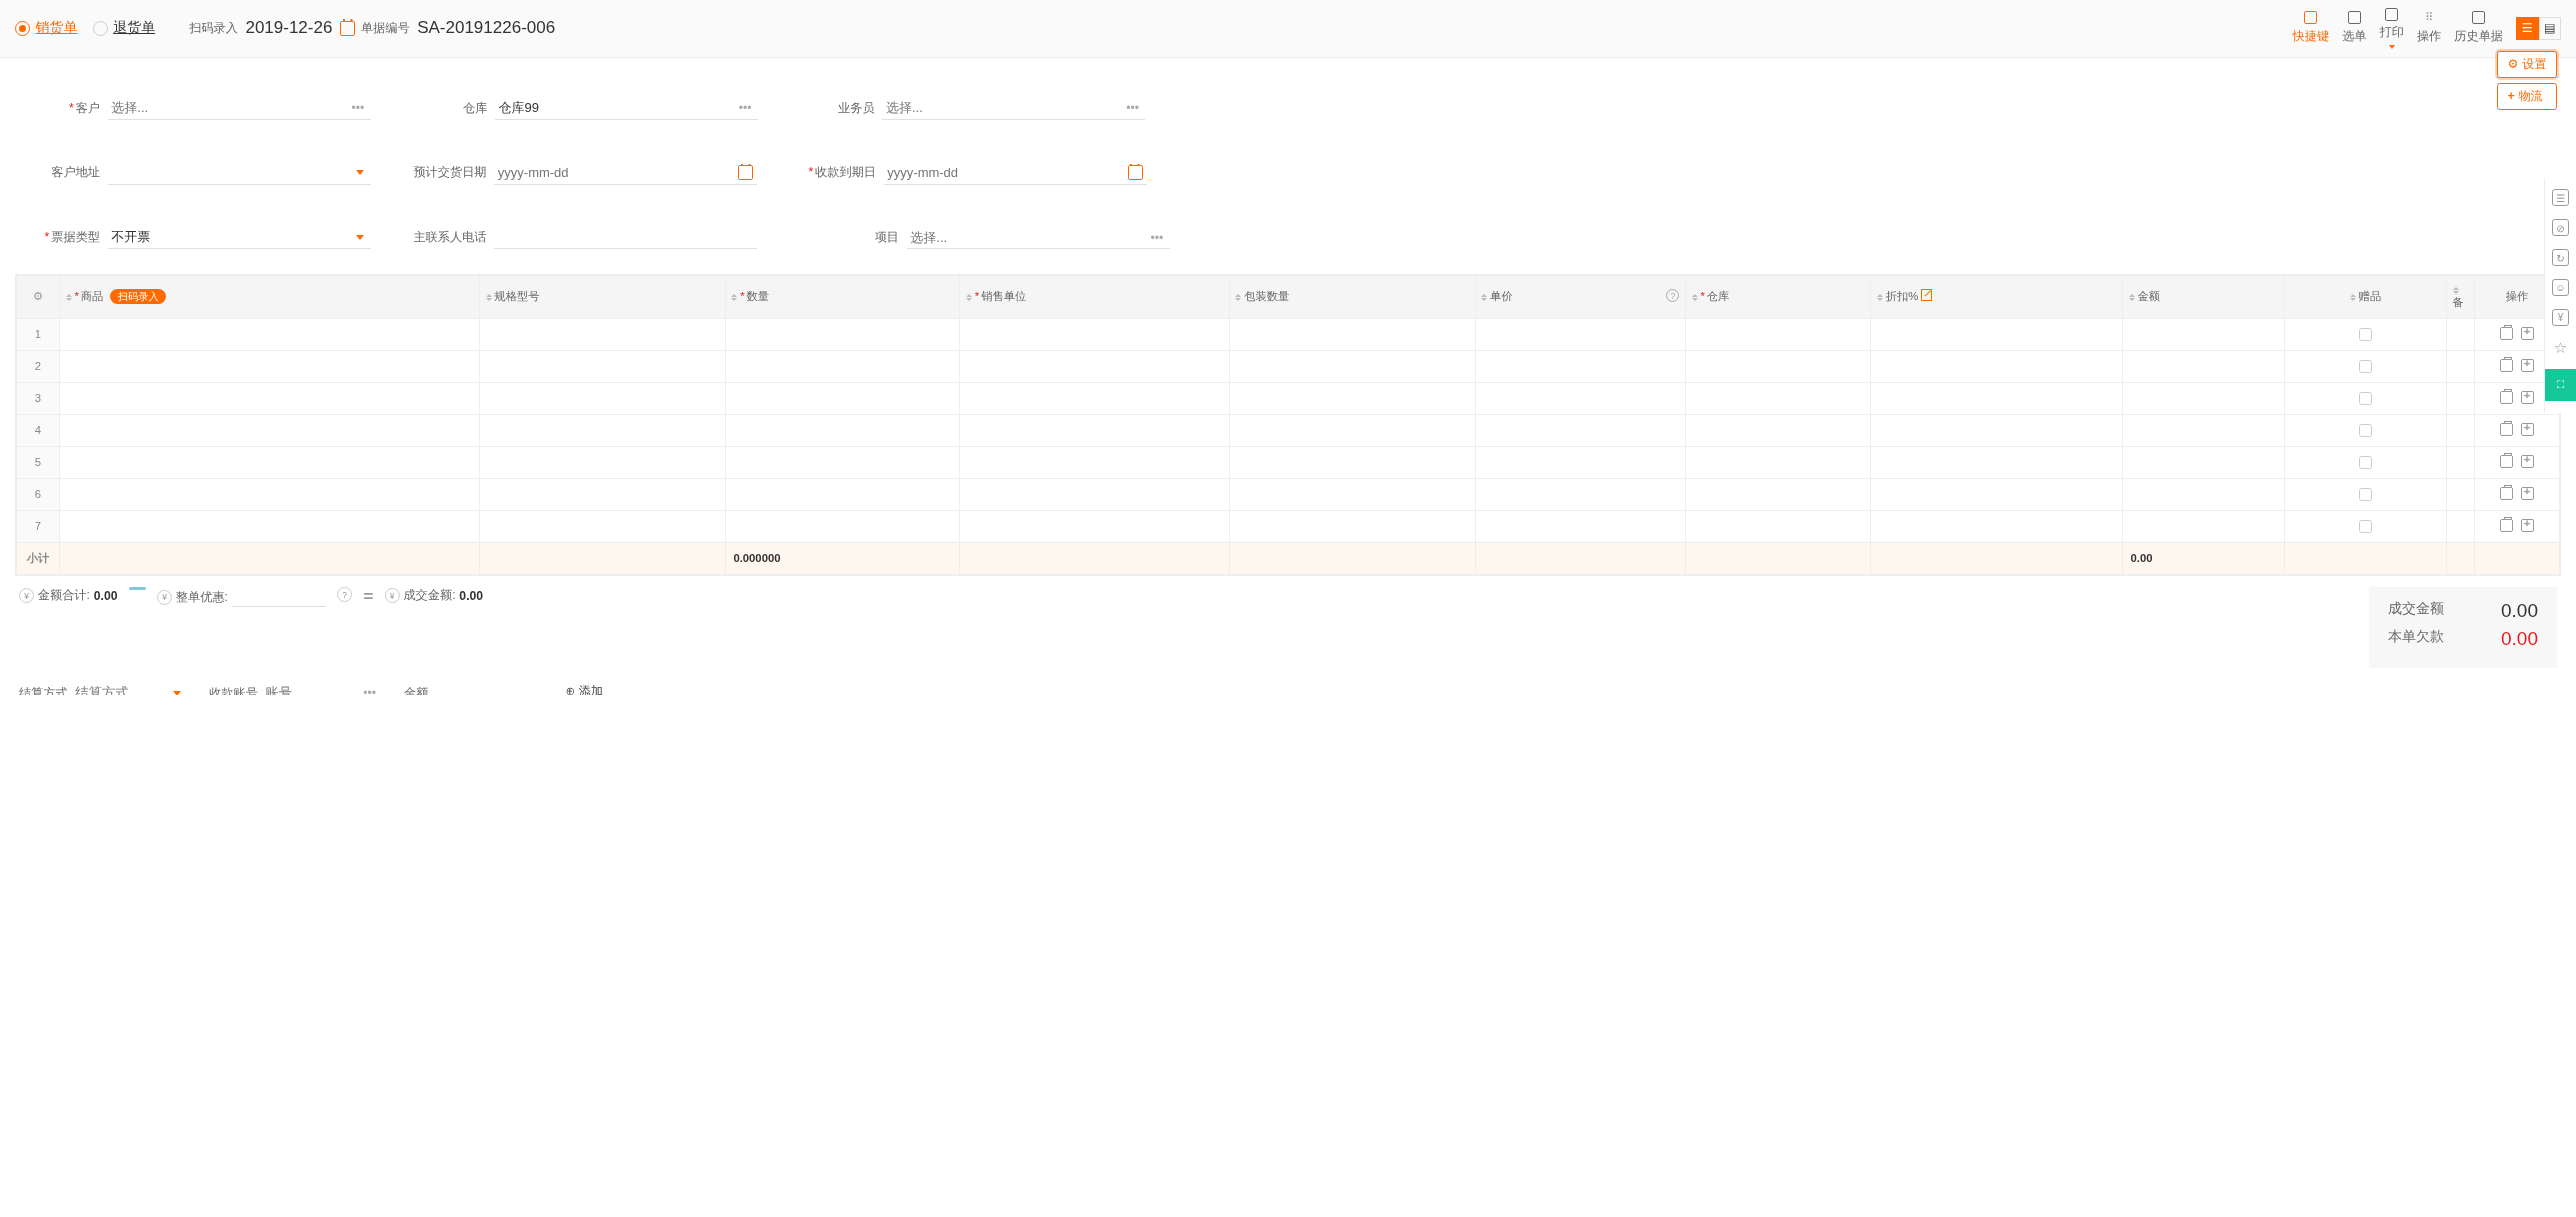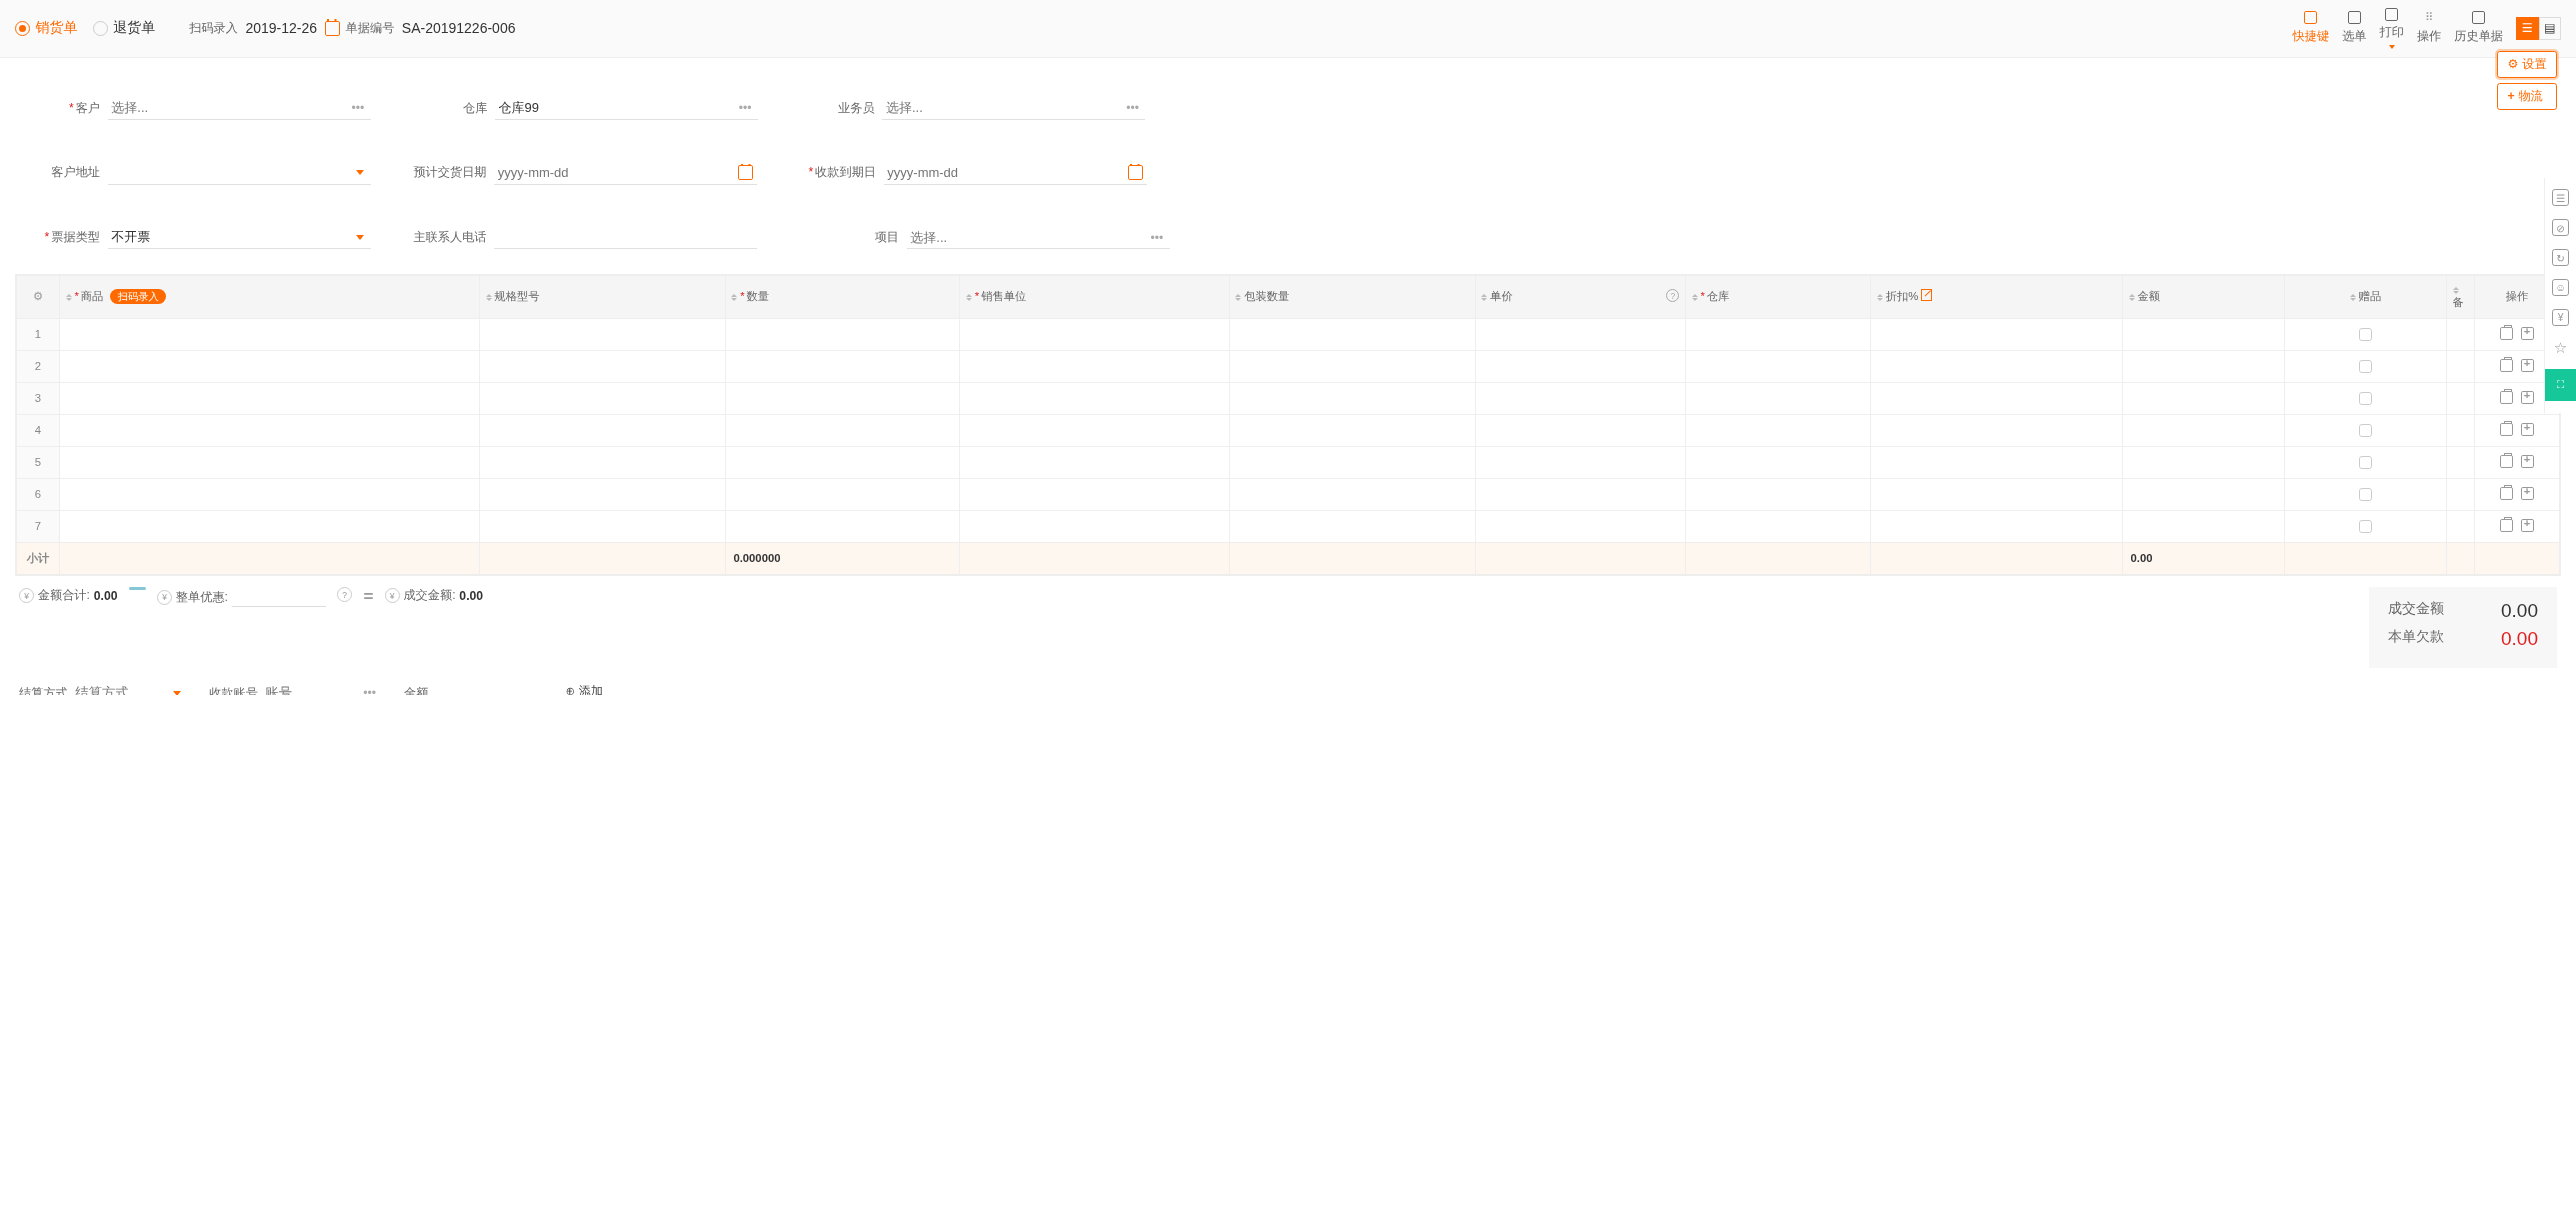--- a/index.html
+++ b/index.html
@@ -1,28 +1,28 @@
 <!DOCTYPE html>
 <html style="font-size:15px"><head>
 <meta charset="utf-8">
 <style>
 * { box-sizing: border-box; margin: 0; padding: 0; font-family: "PingFang SC", "Microsoft YaHei", Arial, sans-serif; }
 body { background: #fff; font-size: 12.2px; color: #333; }
 
 .app { width: 100%; height: 695px; position: relative; }
 
 .topbar { display: flex; align-items: center; padding: 7.5px 15px; border-bottom: 0.9px solid #eee; background: #fafafa; }
-.tab-radio { margin-right: 15px; display: inline-flex; align-items: center; cursor: pointer; font-size: 14px; }
+.tab-radio { margin-right: 15px; display: inline-flex; align-items: center; cursor: pointer; font-size: 14px; text-decoration: underline; }
 .radio-dot { width: 15px; height: 15px; border: 1.9px solid #ccc; border-radius: 50%; margin-right: 5.6px; display: inline-flex; align-items: center; justify-content: center; }
 .radio-dot.active { border-color: #ff6a00; }
 .radio-dot.active::after { content: ""; width: 7.5px; height: 7.5px; background: #ff6a00; border-radius: 50%; }
 .tab-radio.active { color: #ff6a00; }
 
 .top-meta { margin-left: 19px; font-size: 12.2px; color: #666; display: flex; align-items: center; gap: 7.5px; }
-.top-meta .val { color: #333; font-size: 14px; }
+.top-meta .val { color: #333; font-size: 17px; }
 .cal-icon { width: 15px; height: 15px; border: 1.4px solid #ff6a00; border-radius: 1.9px; position: relative; display: inline-block; }
 .cal-icon::before { content: ""; position: absolute; top: -2.8px; left: 1.9px; width: 1.9px; height: 2.8px; background: #ff6a00; box-shadow: 7.5px 0 0 #ff6a00; }
 
 .top-actions { margin-left: auto; display: flex; align-items: center; gap: 13px; }
 .top-action { color: #666; font-size: 12.2px; cursor: pointer; display: inline-flex; align-items: center; gap: 3.8px; flex-direction: column; }
 .top-action.orange { color: #ff6a00; }
 .icon-sq { width: 13px; height: 13px; border: 1.4px solid currentColor; border-radius: 1.9px; display: inline-block; }
 .chevron-down { width: 0; height: 0; border-left: 3.8px solid transparent; border-right: 3.8px solid transparent; border-top: 4.7px solid #ff6a00; display: inline-block; }
 .view-toggle { display: flex; }
 .view-toggle .vt { width: 22.5px; height: 22.5px; border: 0.9px solid #ddd; display: flex; align-items: center; justify-content: center; cursor: pointer; }

